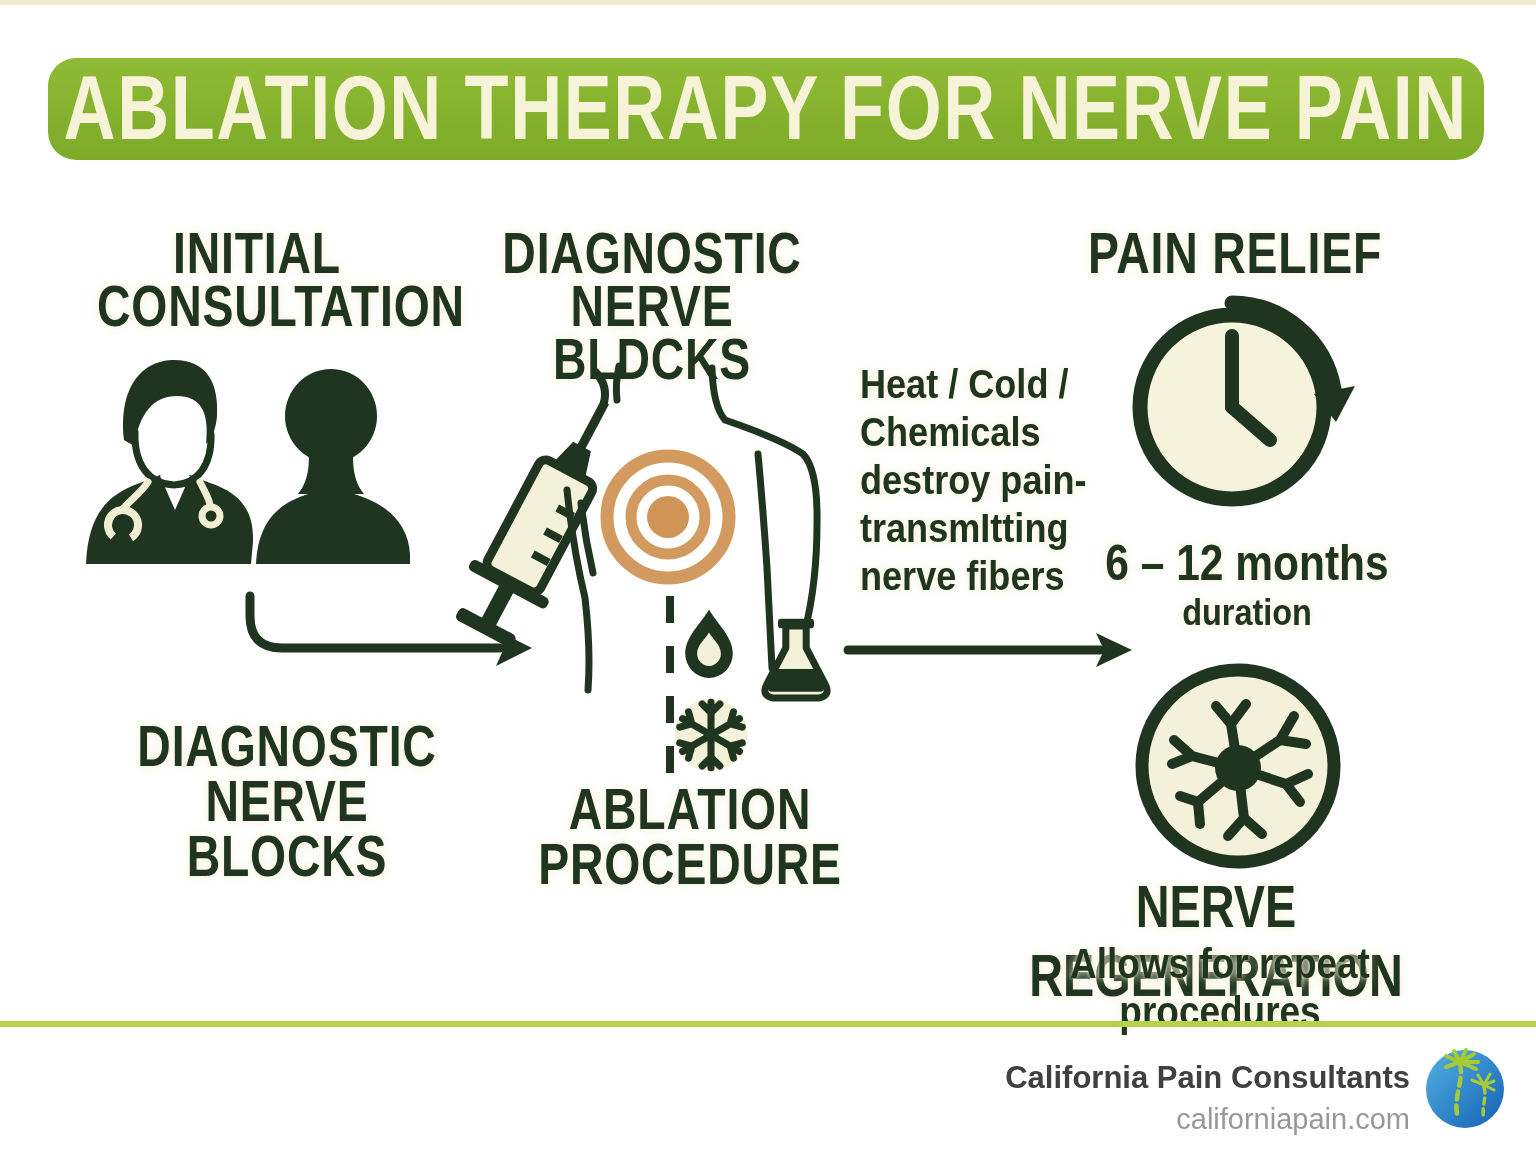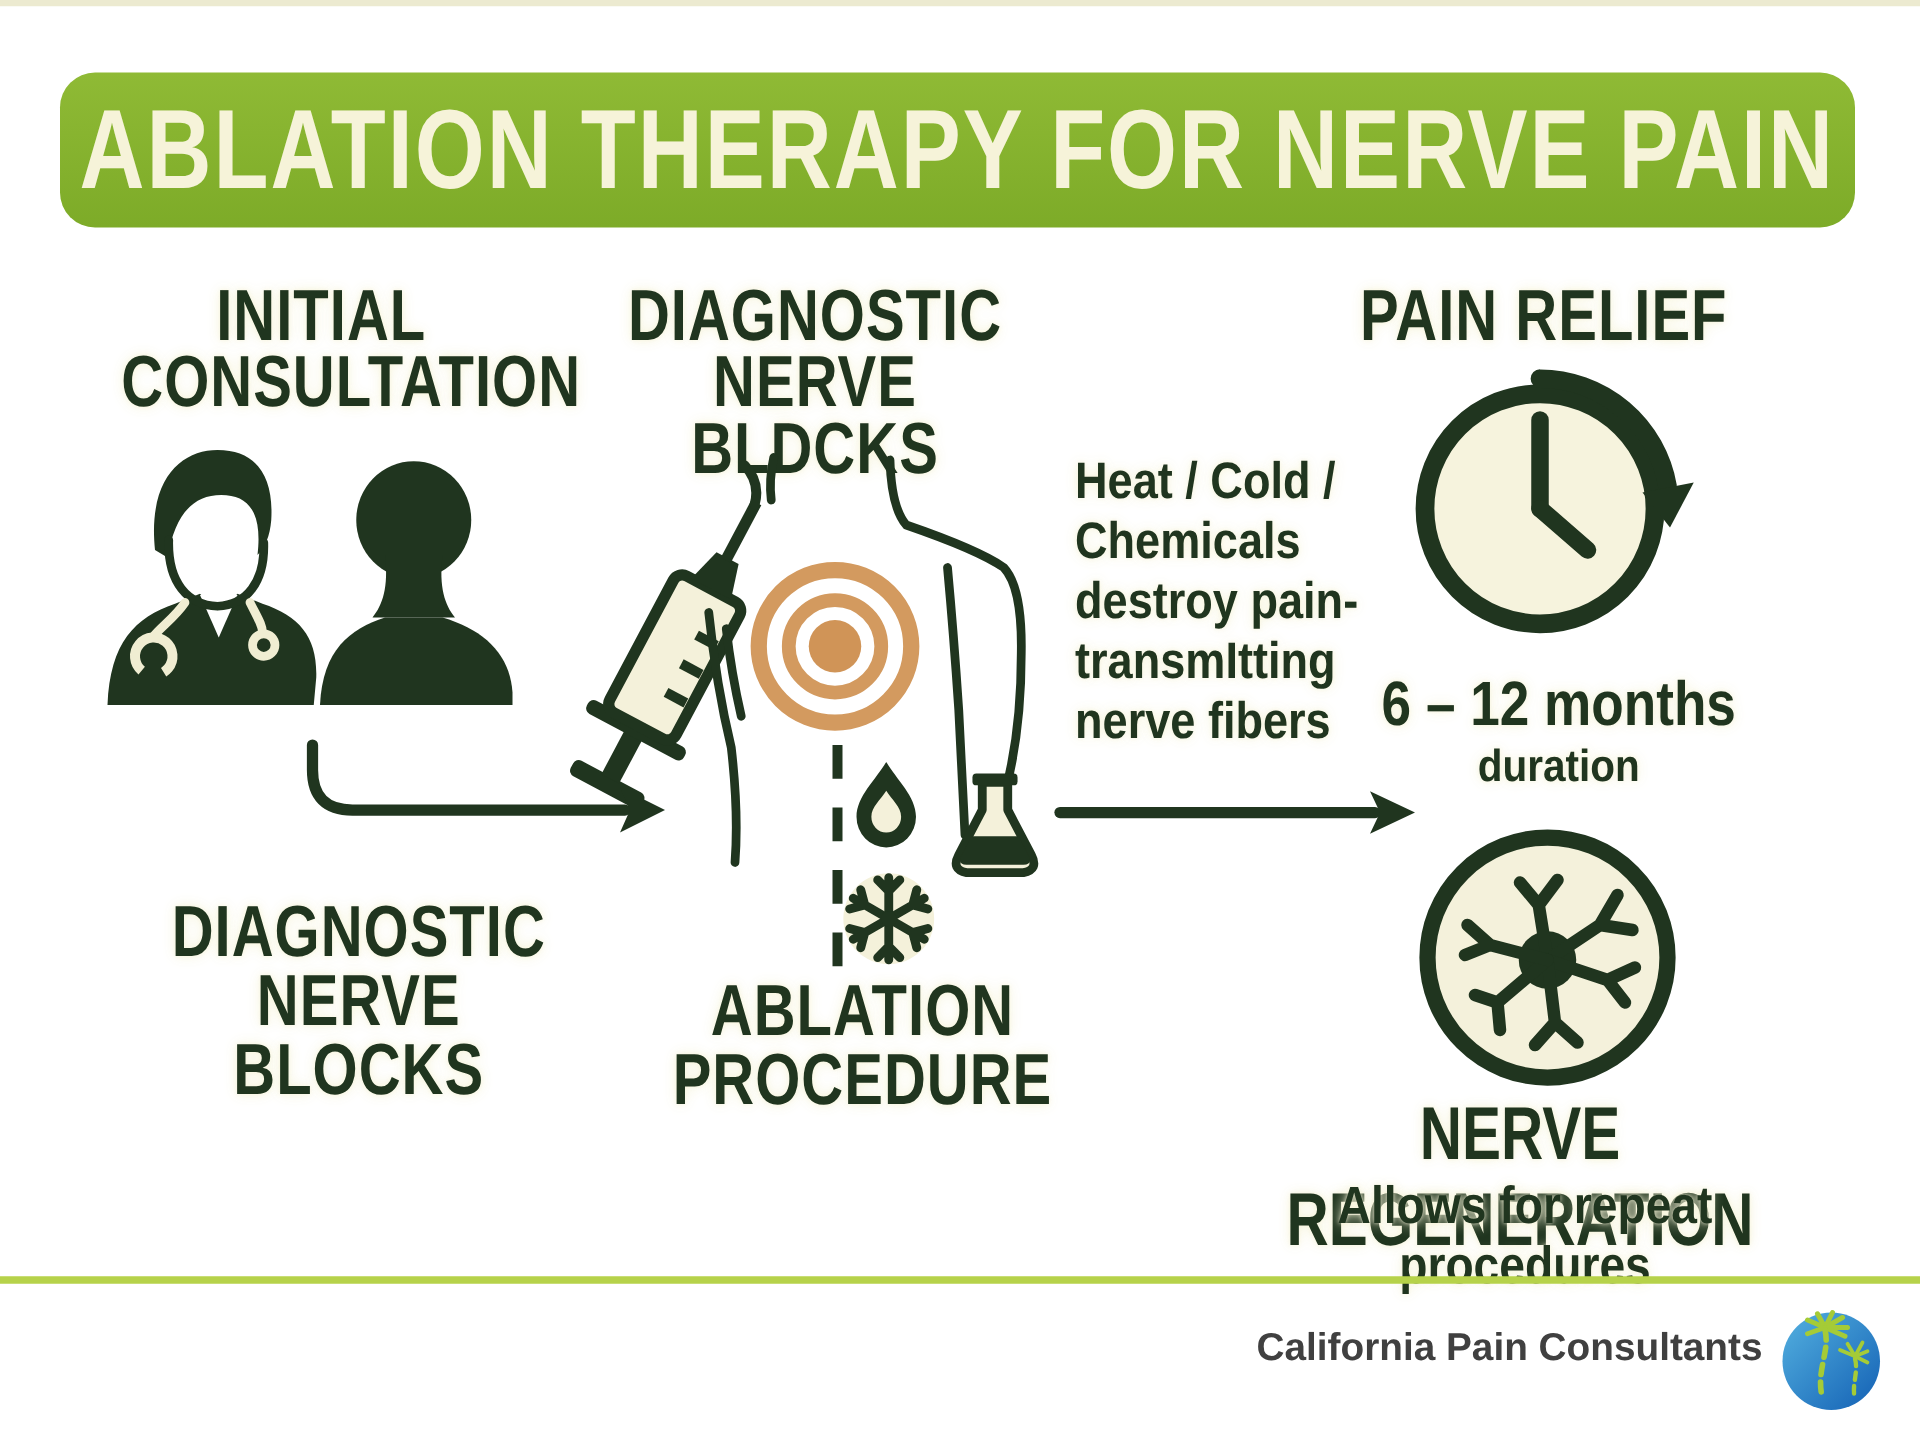--- a/index.html
+++ b/index.html
@@ -6,23 +6,23 @@
   .canvas{position:relative;width:1536px;height:1154px;background:#ffffff;overflow:hidden;
           font-family:"Liberation Sans","DejaVu Sans",sans-serif;}
   .abs{position:absolute;}
   .dg{color:#20351f;}
   .halo{text-shadow:0 0 12px rgba(246,243,216,.95),0 0 4px rgba(246,243,216,.8);}
   .cond{transform:scaleX(0.8);transform-origin:50% 50%;}
   .condL{transform:scaleX(0.88);transform-origin:0 0;}
   .center{text-align:center;}
 
   .top-strip{left:0;top:0;width:1536px;height:5px;background:#ecead0;}
-  .banner{left:48px;top:58px;width:1436px;height:124px;border-radius:28px;
+  .banner{left:48px;top:58px;width:1436px;height:102px;border-radius:28px;
           background:linear-gradient(180deg,#8fba35,#7dab28);
-          display:flex;align-items:center;justify-content:center;}
+          display:flex;align-items:flex-end;justify-content:center;}
   .banner h1{margin:0;font-size:90px;font-weight:700;letter-spacing:2px;color:#f6f3d9;
              transform:scaleX(0.8);white-space:nowrap;}
 
   .step-title{font-weight:700;font-size:58px;line-height:53px;letter-spacing:1px;}
   .flow-label{font-weight:700;font-size:58px;line-height:55px;letter-spacing:1px;}
 
   .t-initial{left:57px;top:226px;width:400px;}
   .t-diag-top{left:452px;top:226px;width:400px;}
   .t-pain{left:1035px;top:226px;width:400px;}
 
@@ -202,20 +202,21 @@
       <path d="M110,112 L64,100 M64,100 L46,84 M64,100 L44,108"></path>
     </g>
   </svg>
 
   <div class="abs center dg halo t-regen">NERVE REGENERATION</div>
   <div class="abs center dg halo t-regen-sub">Allows for repeat procedures</div>
 
   <div class="abs footer-line"></div>
   <div class="abs footer-text">
     <div class="company">California Pain Consultants</div>
+    <div class="website">californiapain.com</div>
   </div>
 
   <svg class="abs" style="left:1424px;top:1048px;" width="82" height="82" viewBox="0 0 82 82">
     <defs>
       <linearGradient id="lg" x1="0" y1="0" x2="1" y2="1">
         <stop offset="0" stop-color="#54b1e0"></stop>
           <stop offset="1" stop-color="#1360b4"></stop>
       </linearGradient>
     </defs>
     <circle cx="41" cy="41" r="39" fill="url(#lg)"></circle>

